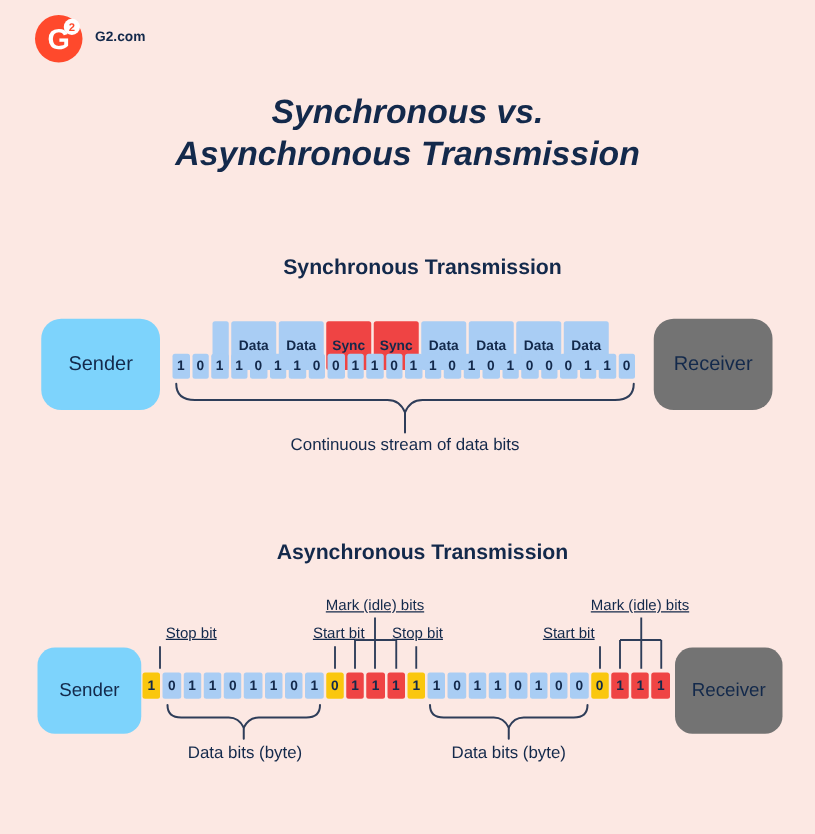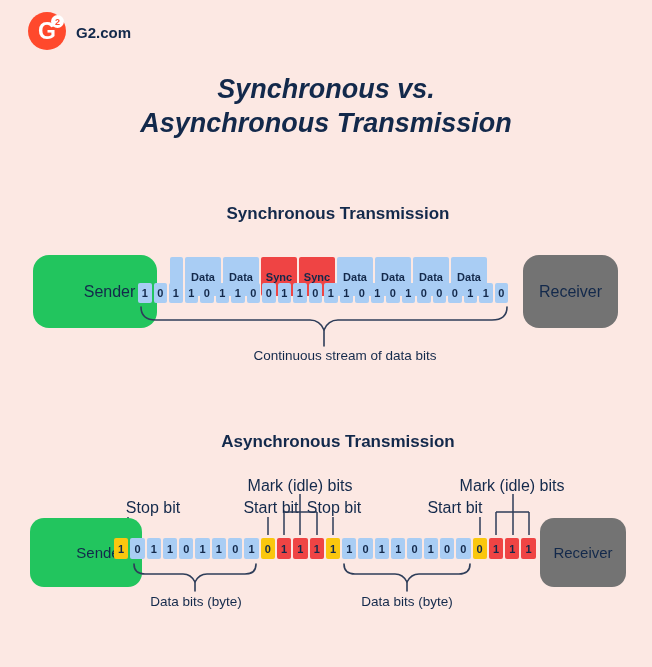--- a/index.html
+++ b/index.html
@@ -6,34 +6,34 @@
   #canvas{position:relative;width:652px;height:667px;background:#fce8e3;
           font-family:"Liberation Sans",sans-serif;overflow:hidden;color:#13294b;}
 
   
   .logo-circle{position:absolute;left:28px;top:12px;width:38px;height:38px;border-radius:50%;
                background:#ff492c;display:flex;align-items:center;justify-content:center;}
   .logo-g{color:#ffffff;font-weight:bold;font-size:23px;line-height:1;margin-top:1px;}
   .logo-2{position:absolute;top:3px;right:2px;width:13px;height:13px;border-radius:50%;
           background:#ffffff;color:#ff492c;font-size:9px;font-weight:bold;
           display:flex;align-items:center;justify-content:center;}
-  .site-label{position:absolute;left:76px;top:24px;font-size:15px;font-weight:bold;}
+  .site-label{position:absolute;left:76px;top:24px;font-size:11px;font-weight:bold;}
 
   
   .main-title{position:absolute;top:72px;left:0;width:100%;text-align:center;
               font-size:27px;font-weight:bold;line-height:34px;font-style:italic;}
   .section-heading{position:absolute;left:0;width:100%;text-align:center;
                    font-size:17px;font-weight:bold;margin-left:12px;}
   #sync-heading{top:204px;}
   #async-heading{top:432px;}
 
   
   .node-box{position:absolute;border-radius:16px;display:flex;align-items:center;
             justify-content:center;font-size:16px;}
-  .teal{background:#22c55e;padding-left:29px;}
+  .teal{background:#7dd3fc;}
   .purple{background:#737373;}
   #sync-sender{left:33px;top:255px;width:95px;height:73px;}
   #sync-receiver{left:523px;top:255px;width:95px;height:73px;}
   #async-sender{left:30px;top:518px;width:83px;height:69px;font-size:15px;border-radius:14px;}
   #async-receiver{left:540px;top:518px;width:86px;height:69px;font-size:15px;border-radius:14px;}
 
   
   .row{position:absolute;display:flex;gap:2px;}
   #sync-label-row{left:170px;top:257px;}
   #sync-bit-row{left:138px;top:283px;}
@@ -44,24 +44,24 @@
   .bcell{width:13.5px;height:20px;border-radius:2px;display:flex;align-items:center;
          justify-content:center;font-size:11px;font-weight:bold;flex:none;}
   .acell{width:14.3px;height:21px;border-radius:2px;display:flex;align-items:center;
          justify-content:center;font-size:11px;font-weight:bold;flex:none;}
   .blue{background:#a9cdf4;}
   .red{background:#ef4444;}
   .yellow{background:#fac70e;}
 
   
   .caption{position:absolute;font-size:13.5px;transform:translateX(-50%);white-space:nowrap;}
-  #sync-caption{left:324px;top:348px;margin-left:21px;}
+  #sync-caption{left:324px;top:348px;}
   #byte-caption-1{left:196px;top:594px;}
   #byte-caption-2{left:407px;top:594px;}
-  .ann-label{position:absolute;font-size:16px;transform:translateX(-50%);white-space:nowrap;}
+  .ann-label{position:absolute;font-size:12px;transform:translateX(-50%);white-space:nowrap;text-decoration:underline;}
   #lbl-stop1{left:153px;top:499px;}
   #lbl-start1{left:271px;top:499px;}
   #lbl-stop2{left:334px;top:499px;}
   #lbl-mark1{left:300px;top:477px;}
   #lbl-start2{left:455px;top:499px;}
   #lbl-mark2{left:512px;top:477px;}
 
   svg{position:absolute;overflow:visible;}
   #sync-brace{left:140px;top:306px;}
   #async-brace-1{left:133px;top:563px;}

